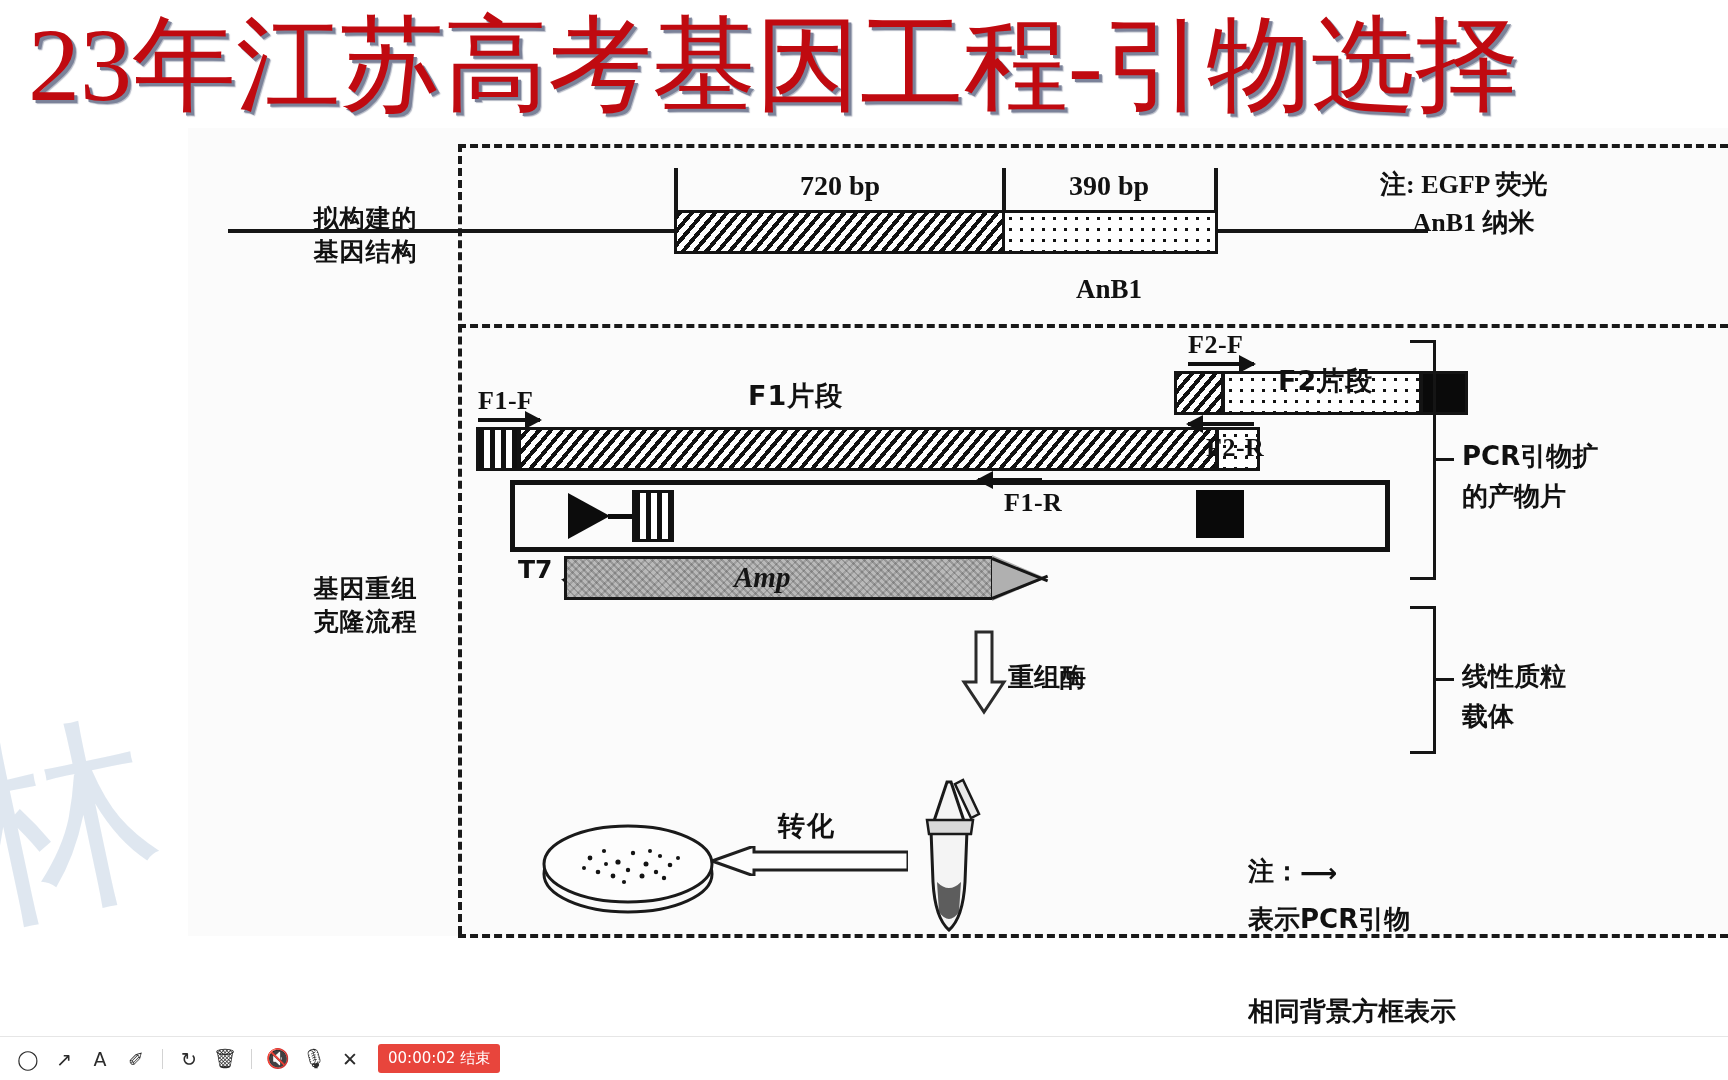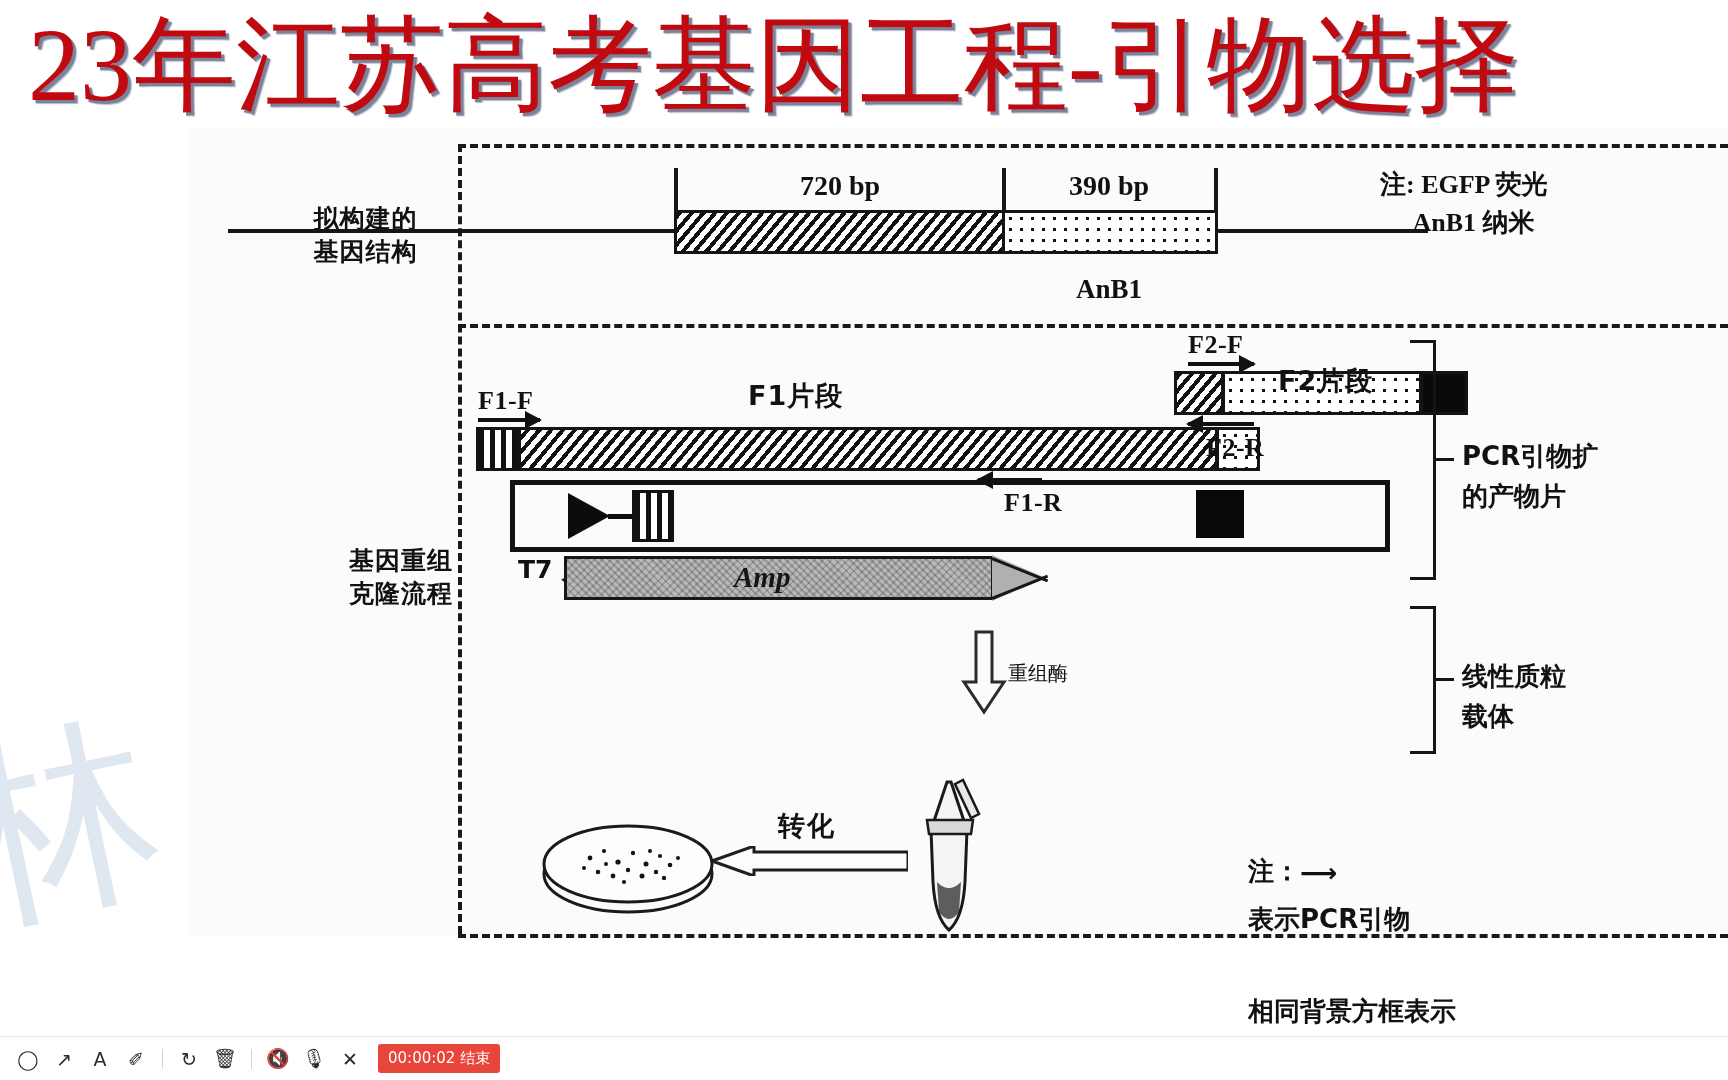--- a/index.html
+++ b/index.html
@@ -62,21 +62,21 @@
     font-family: "DejaVu Sans", sans-serif;
     font-weight: 700;
     font-size: 25px;
     line-height: 33px;
     color: #111;
     text-align: center;
     white-space: pre-line;
     letter-spacing: 1px;
   }
   #label-top { left: 90px; top: 38px; width: 175px; margin-top: 36px; }
-  #label-bottom { left: 90px; top: 416px; width: 175px; text-align: right; }
+  #label-bottom { left: 90px; top: 444px; width: 175px; }
 
   
   .gs-backbone {
     position: absolute; left: 40px; top: 101px; width: 1200px; height: 4px;
     background: #161616;
   }
   .tick {
     position: absolute; width: 4px; height: 66px; background: #161616; top: 40px;
   }
   #tick-a { left: 486px; }
@@ -262,21 +262,21 @@
     font-family: "DejaVu Sans", sans-serif;
     font-weight: 700; font-size: 26px; line-height: 40px; color: #111;
     text-align: center; white-space: pre-line;
   }
   .enzyme-arrow {
     position: absolute; left: 780px; top: 502px; width: 28px; height: 80px;
   }
   .enzyme-label {
     position: absolute; left: 820px; top: 532px;
     font-family: "DejaVu Sans", sans-serif;
-    font-weight: 400; font-size: 20px; color: #111;
+    font-weight: 700; font-size: 26px; color: #111;
   }
 
   
   .transform-label {
     position: absolute; left: 590px; top: 680px;
     font-family: "DejaVu Sans", sans-serif;
     font-weight: 700; font-size: 27px; color: #111; letter-spacing: 2px;
   }
   .transform-arrow { position: absolute; left: 520px; top: 718px; width: 190px; height: 28px; }
 

